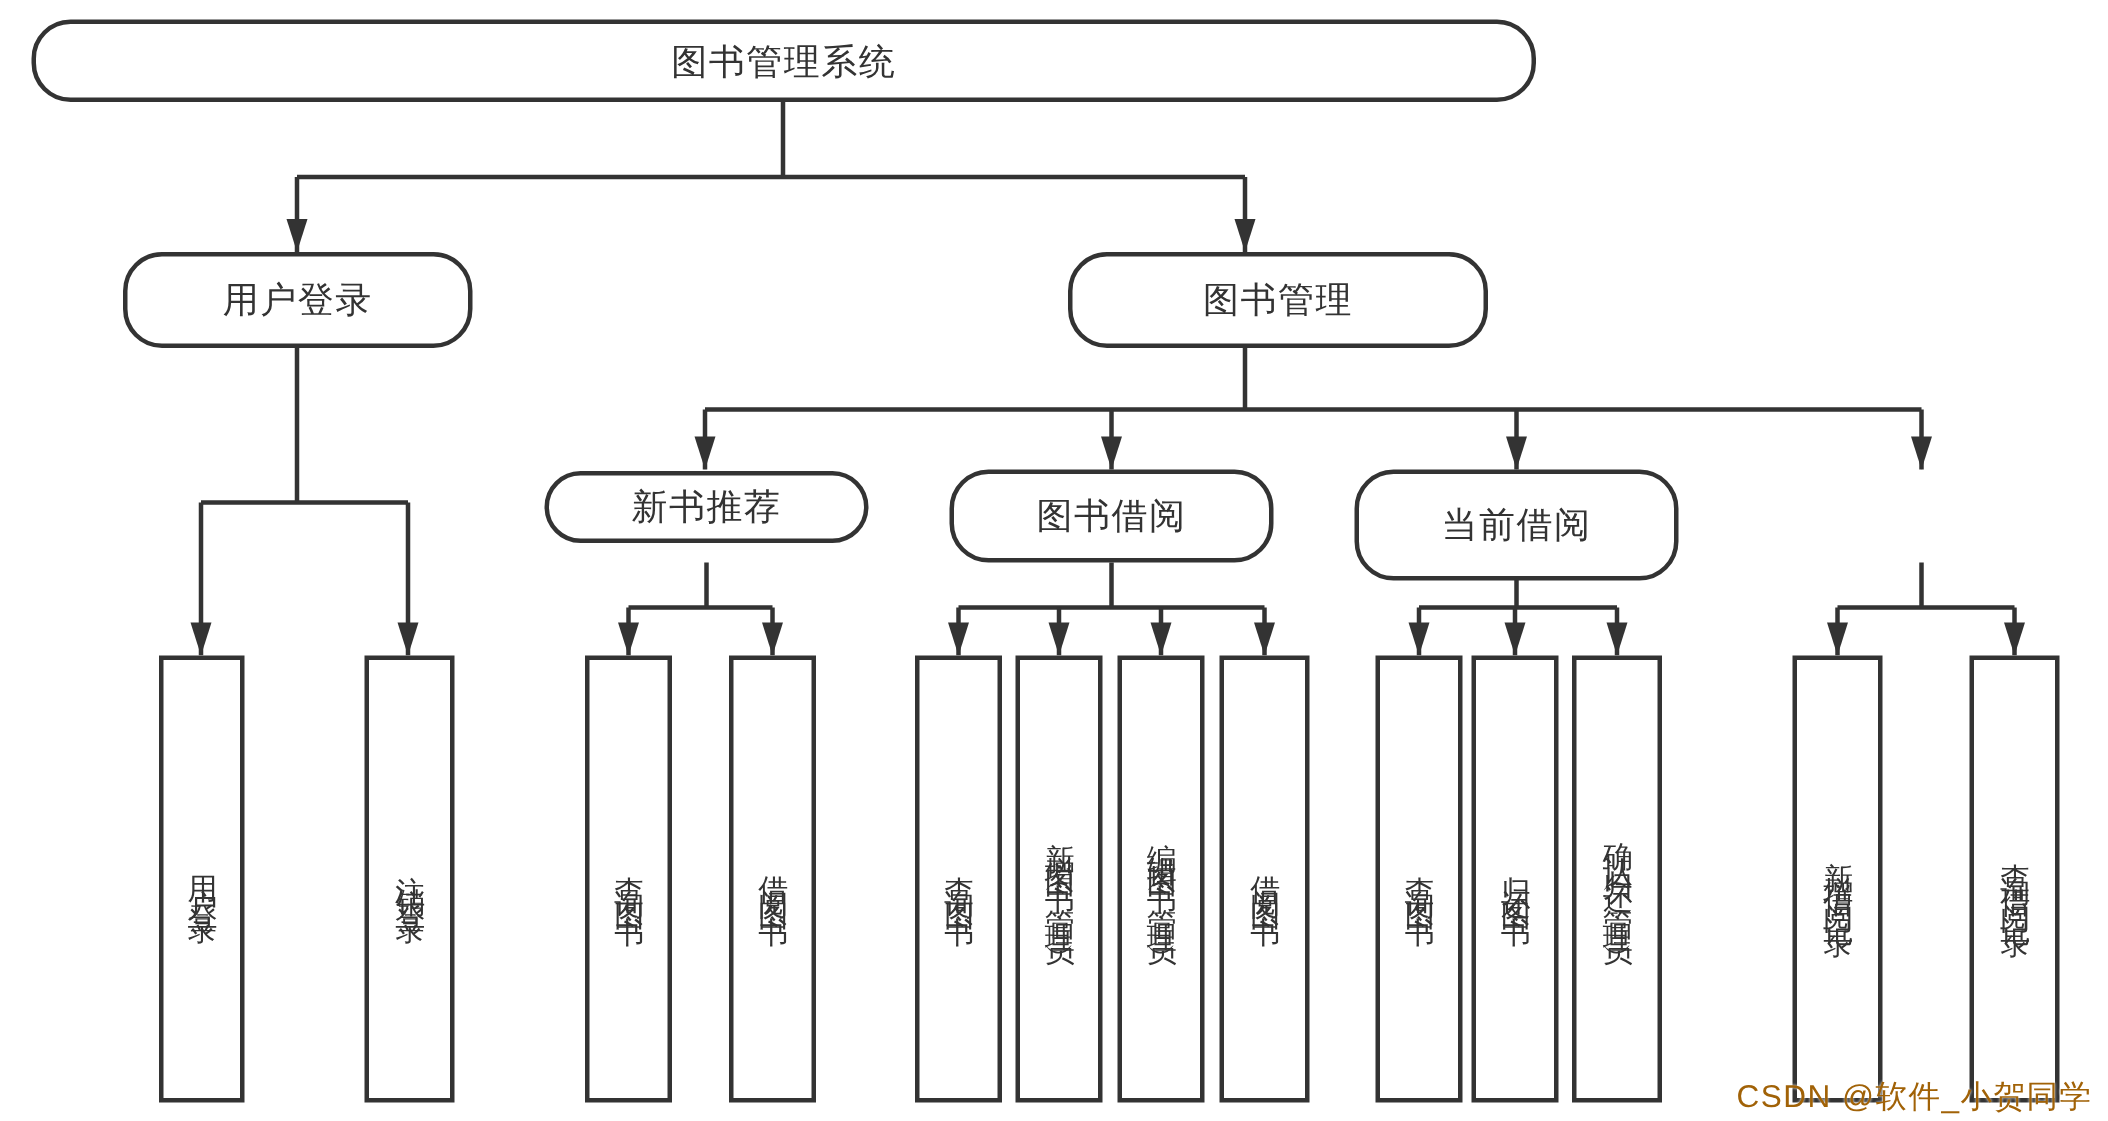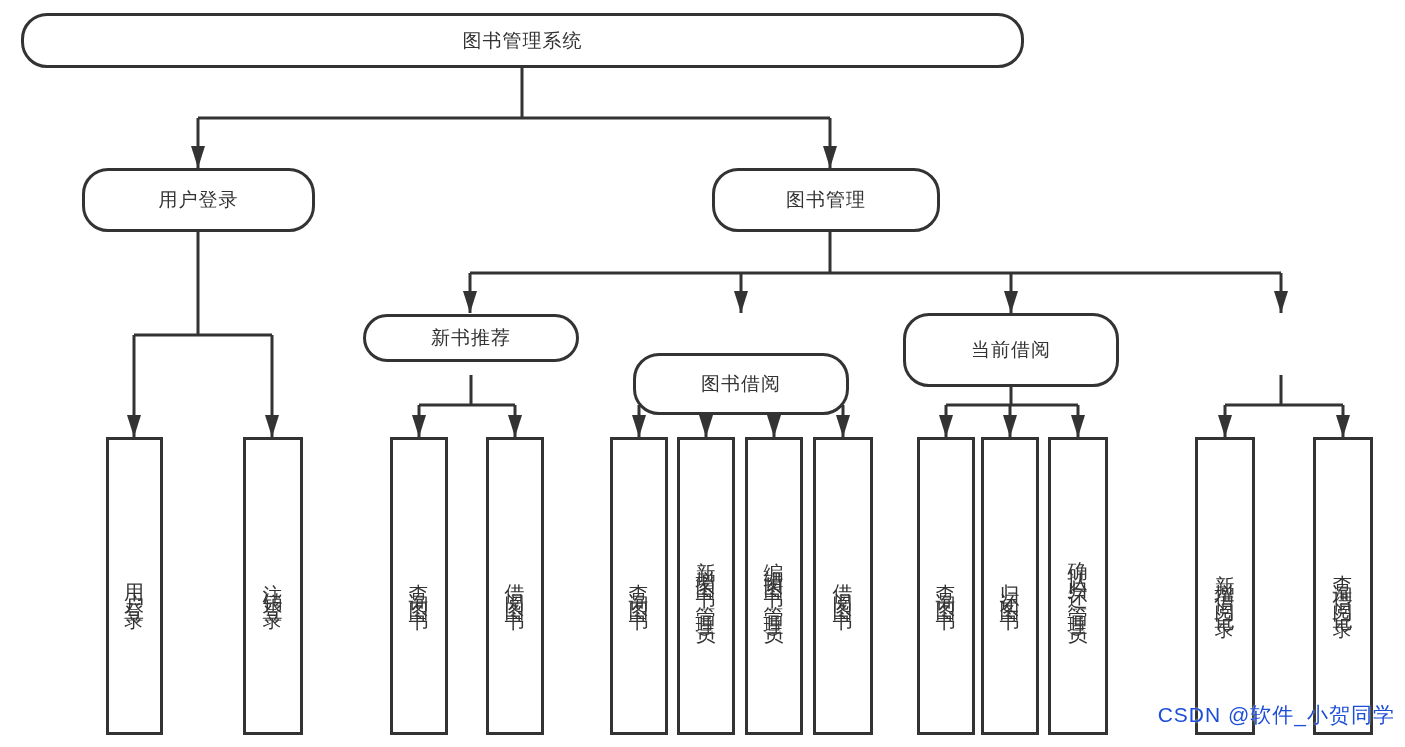--- a/index.html
+++ b/index.html
@@ -27,43 +27,43 @@
     position: absolute;
     box-sizing: border-box;
     border: 3px solid #333333;
     background: #ffffff;
     display: flex;
     align-items: center;
     justify-content: center;
     color: #333333;
   }
   .node.h {
-    font-size: 19px;
+    font-size: 24px;
     letter-spacing: 1px;
     border-radius: 26px;
   }
   .node.leaf {
     top: 437px;
     height: 298px;
   }
   .node.leaf .vtxt {
     writing-mode: vertical-rl;
     text-orientation: mixed;
     font-size: 20px;
     line-height: 1;
     letter-spacing: 9px;
     white-space: nowrap;
     color: #333333;
   }
   .watermark {
     position: absolute;
     right: 10px;
-    bottom: 18px;
+    bottom: 2px;
     font-size: 21px;
-    color: #1d4ed8;
+    color: #a16207;
     letter-spacing: 1px;
     text-shadow: 0 0 2px #ffffff;
     white-space: nowrap;
   }
 </style>
 </head>
 <body>
 
 <div class="canvas">
 
@@ -103,28 +103,28 @@
     <line x1="1343" y1="405" x2="1343" y2="437" stroke="#333333" stroke-width="3" marker-end="url(#arw)"></line>
   </svg>
 
   <div class="node h" style="left:21px; top:13px; width:1003px; height:55px;">
     <span>图书管理系统</span>
   </div>
 
   <div class="node h" style="left:82px; top:168px; width:233px; height:64px;">
     <span>用户登录</span>
   </div>
-  <div class="node h" style="left:712px; top:168px; width:228px; height:64px;">
+  <div class="node h" style="left:712px; top:168px; width:280px; height:64px;">
     <span>图书管理</span>
   </div>
 
   <div class="node h" style="left:363px; top:314px; width:216px; height:48px;">
     <span>新书推荐</span>
   </div>
-  <div class="node h" style="left:633px; top:313px; width:216px; height:62px;margin-top:40px;">
+  <div class="node h" style="left:633px; top:313px; width:216px; height:62px;">
     <span>图书借阅</span>
   </div>
   <div class="node h" style="left:903px; top:313px; width:216px; height:74px;">
     <span>当前借阅</span>
   </div>
 
   <div class="node leaf" style="left:106px; width:57px;">
     <span class="vtxt">用户登录</span>
   </div>
   <div class="node leaf" style="left:243px; width:60px;">

